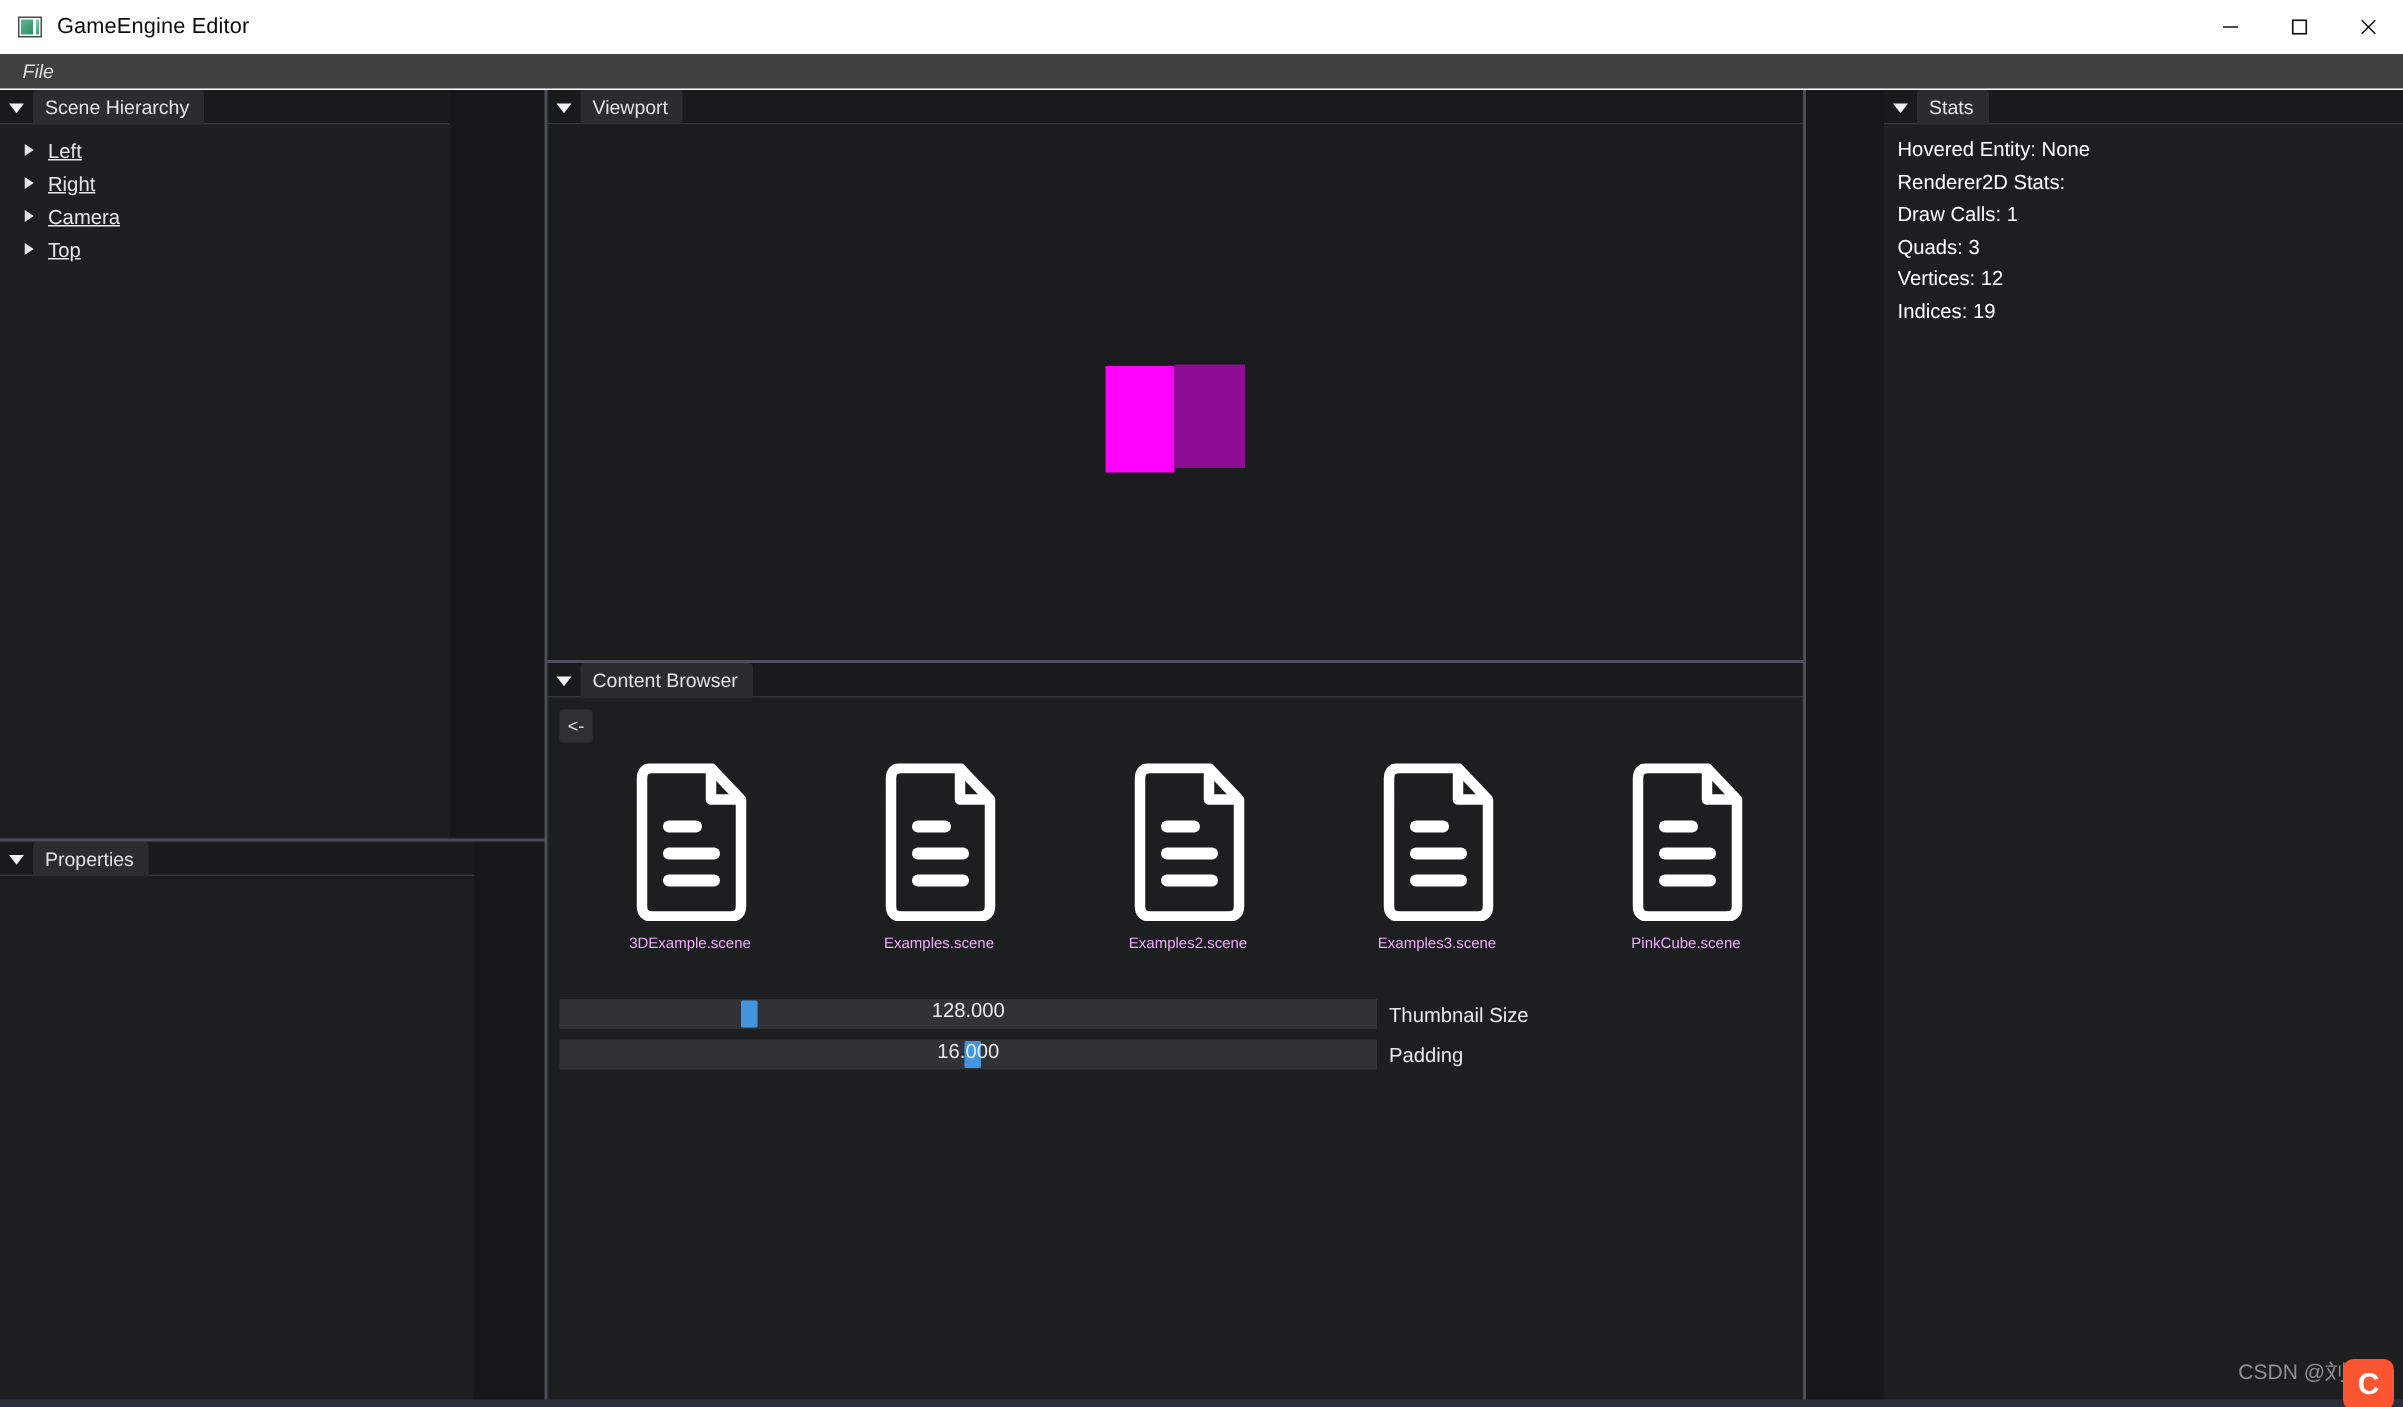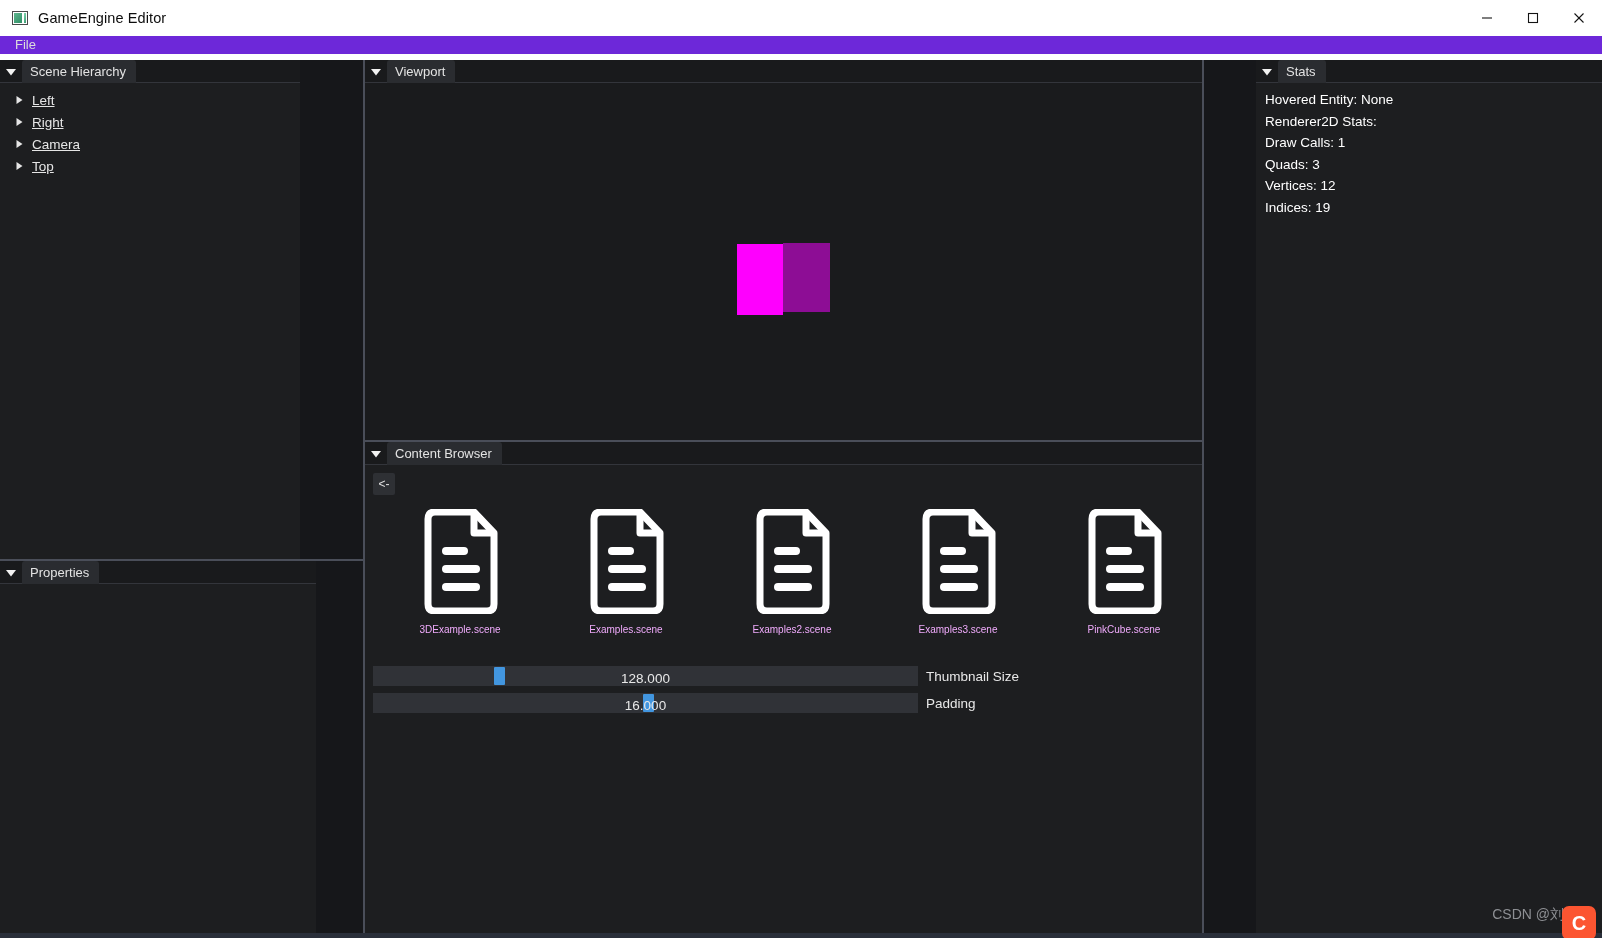--- a/index.html
+++ b/index.html
@@ -35,23 +35,24 @@
   .wbtn {
     width: 46px; height: 36px;
     display: flex; align-items: center; justify-content: center;
     color: #121212;
   }
   .wbtn svg { display: block; }
 
   
   #menubar {
     height: 24px; width: 100%;
-    background: #6d28d9;
+    background: #404040;
     display: flex; align-items: center;
-    border-bottom: 6px solid #ffffff;
+    border-bottom: 1px solid #ffffff;
+    font-style: italic;
   }
   .menu-item {
     font-size: 13px; color: #dcdcdc;
     padding: 2px 9px; margin-left: 6px;
     line-height: 18px;
   }
 
   
   #workspace {
     position: absolute;
@@ -131,21 +132,21 @@
     white-space: nowrap;
   }
   .slider-row {
     position: absolute; left: 8px;
     display: flex; align-items: center;
   }
   .slider-track {
     width: 545px; height: 20px;
     background: #303237;
     position: relative;
-    display:flex; align-items:flex-end; justify-content:center;
+    display:flex; align-items:flex-start; justify-content:center;
   }
   .slider-thumb {
     position: absolute; top: 1px;
     width: 11px; height: 18px;
     background: #4296e0;
     border-radius: 1px;
   }
   .slider-value {
     font-size: 13.5px; color: #e8e8e8; position:relative; z-index:2;
   }

